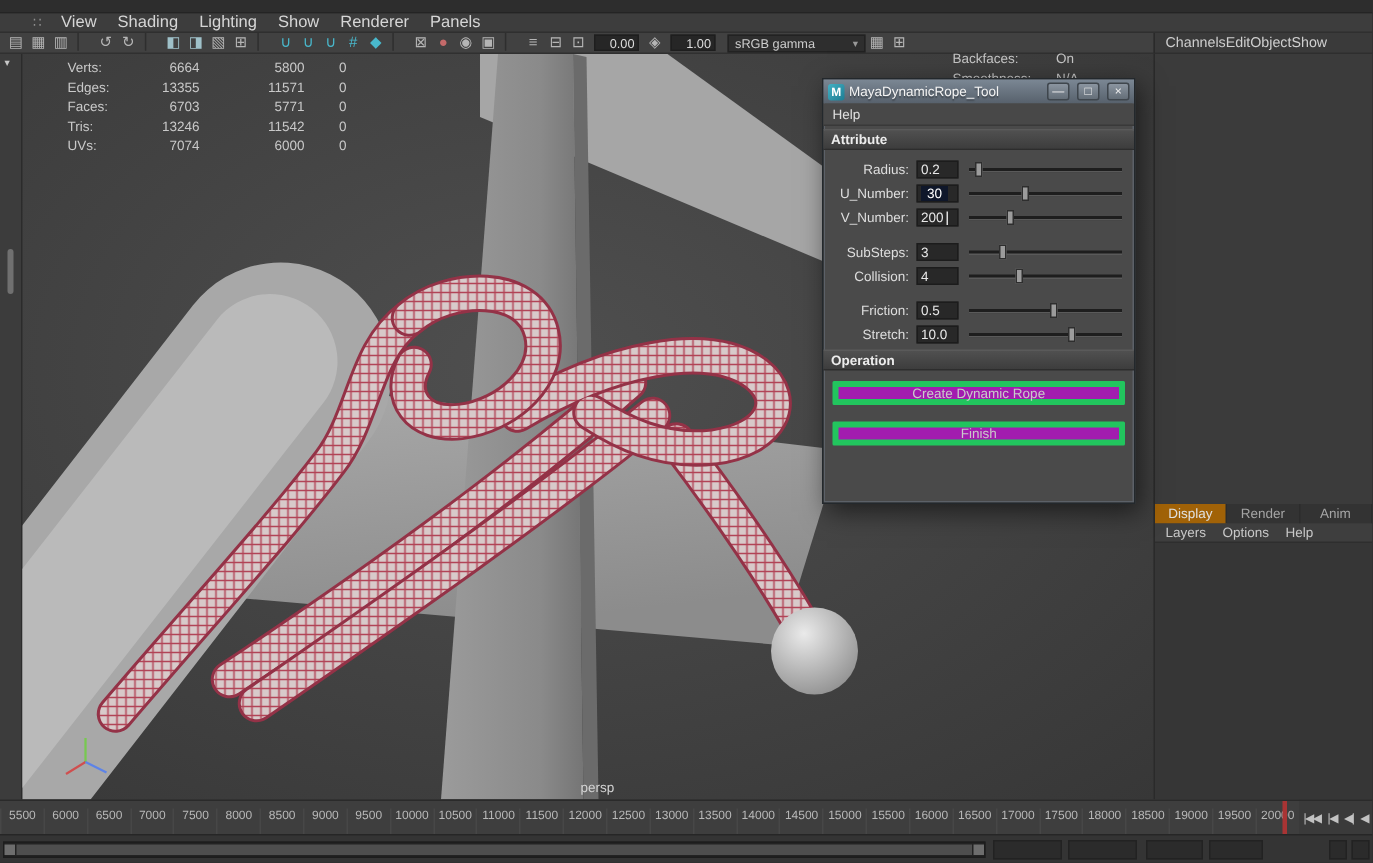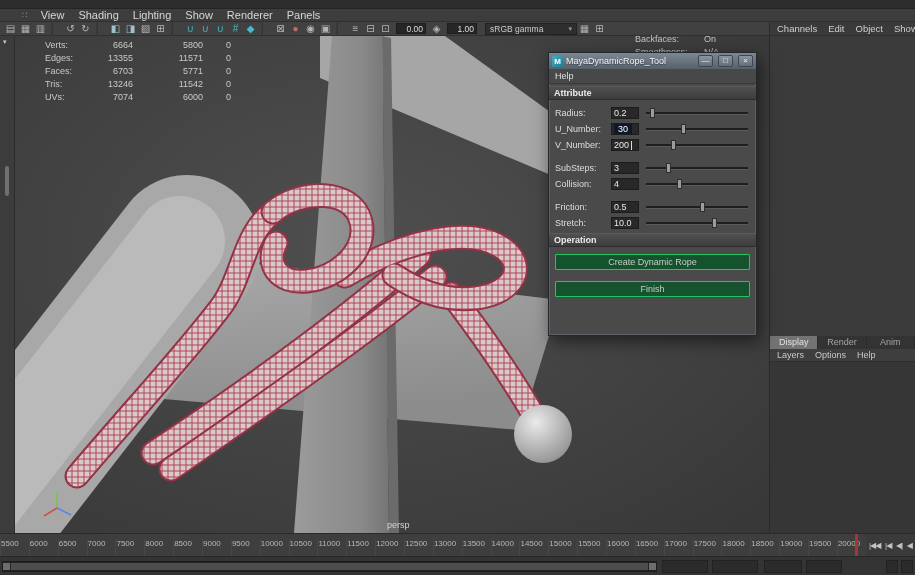--- a/index.html
+++ b/index.html
@@ -39,48 +39,48 @@
 #dialog{left:548px;top:52px;width:209px;height:284px;background:#4a4a4a;border:1px solid #23282c;box-shadow:3px 5px 16px rgba(0,0,0,.55),inset 0 0 0 1px #5c6168;z-index:40}
 .dtitle{height:16px;background:linear-gradient(#7b8794,#57616c);display:flex;align-items:center;padding:0 3px;gap:3px}
 .mico{width:11px;height:11px;background:linear-gradient(135deg,#43b0c4,#1d7d93);border-radius:2px;color:#fff;font-size:8px;font-weight:bold;display:flex;align-items:center;justify-content:center}
 .ttext{flex:1;font-size:9px;color:#f4f4f4;text-shadow:0 1px 1px rgba(0,0,0,.4)}
 .wbtn{width:15px;height:12px;margin-left:2px;background:linear-gradient(#8b95a0,#646e78);border:1px solid #3f464d;border-radius:2px;font-size:8px;color:#f0f0f0;display:flex;align-items:center;justify-content:center;line-height:1}
 .dmenu{height:15px;background:#484848;border-bottom:1px solid #393939;display:flex;align-items:center;padding:0 6px;font-size:9px;color:#e0e0e0}
 .dsection{height:14px;background:linear-gradient(#505050,#3d3d3d);border-top:1px solid #5a5a5a;border-bottom:1px solid #2d2d2d;font-size:9px;font-weight:bold;color:#ececec;padding:1px 5px;margin-top:2px}
 #dlg-fields{margin-top:5px}
 .frow{display:flex;align-items:center;height:16px;margin:0 6px}
 .frow.gap{margin-top:7px}
-.flabel{width:56px;text-align:left;padding-right:5px;font-size:9px;color:#dedede}
+.flabel{width:56px;text-align:right;padding-right:5px;font-size:9px;color:#dedede}
 .finput{width:28px;height:12px;background:#282828;border:1px solid #1c1c1c;display:flex;align-items:center;padding:0 2px;font-size:9px;color:#e8e8e8}
 .fval{font-style:normal}
 .finput.selected .fval{background:#0f172a;color:#fff;padding:0 4px}
 .finput.cursor::after{content:"";width:1px;height:9px;background:#dcdcdc;margin-left:2px}
 .fslider{flex:1;height:12px;margin-left:7px;position:relative}
 .fslider::before{content:"";position:absolute;left:0;right:2px;top:5px;height:2px;background:#1e1e1e;border-bottom:1px solid #5a5a5a}
 .fhandle{position:absolute;top:1px;width:5px;height:10px;background:#9c9c9c;border:1px solid #2e2e2e}
-.dbtn{background:#14532d;border:1px solid #22c55e;color:#cacaca;font-size:9px;height:16px;display:flex;align-items:center;justify-content:center;border-radius:1px}
+.dbtn{background:#a21caf;border:4px solid #22c55e;color:#cacaca;font-size:9px;height:16px;display:flex;align-items:center;justify-content:center;border-radius:1px}
 #btn-create{margin:7px 6px 0}
 .dbtn-row{display:flex;gap:6px;margin:5px 6px 0}
 .dbtn-row .dbtn{flex:1}
 #btn-finish{margin:11px 6px 0}
 
 
-#rp-menu{left:769px;top:22px;width:146px;height:14px;background:#3a3a3a;display:flex;gap:11px;padding:0 7px;align-items:center;font-size:9.5px;color:#cfcfcf;border-bottom:1px solid #2e2e2e;border-left:1px solid #2a2a2a}
+#rp-menu{left:769px;top:22px;width:146px;height:14px;background:#3a3a3a;display:flex;padding:0 7px;align-items:center;font-size:9.5px;color:#cfcfcf;border-bottom:1px solid #2e2e2e;border-left:1px solid #2a2a2a}
 #right-panel{left:769px;top:36px;width:146px;height:497px;background:#3b3b3b;border-left:1px solid #2a2a2a}
 .rp-tabs{position:absolute;top:300px;left:0;right:0;height:13px;display:flex;background:#333;font-size:9px;color:#a5a5a5}
 .rp-tab{flex:1;text-align:center;line-height:13px;border-right:1px solid #2c2c2c}
-.rp-tab.active{background:#737373;color:#e0e0e0}
+.rp-tab.active{background:#a16207;color:#e0e0e0}
 .rp-sub{position:absolute;top:313px;left:0;right:0;height:13px;display:flex;gap:11px;padding:0 7px;font-size:9px;color:#c8c8c8;align-items:center;background:#3e3e3e;border-bottom:1px solid #2e2e2e}
 .rp-audio{position:absolute;top:327px;right:3px;color:#4ab8c8;font-size:8px}
 .rp-lower{position:absolute;top:326px;left:0;right:0;bottom:0;background:#363636}
 
 
 #timeline{left:0;top:533px;width:866px;height:23px;background:#3e3e3e;border-top:1px solid #2a2a2a;overflow:hidden}
 .ticks{display:flex;height:100%;padding-top:5px}
-.tick{flex:1;min-width:0;font-size:8px;color:#b8b8b8;text-align:left;border-left:1px solid #474747;overflow:hidden}
+.tick{flex:1;min-width:0;font-size:8px;color:#b8b8b8;text-align:center;border-left:1px solid #474747;overflow:hidden}
 .playhead{position:absolute;left:855px;top:0;width:3px;height:23px;background:#a83434}
 #playback{left:866px;top:533px;width:49px;height:23px;background:#3a3a3a;border-top:1px solid #2a2a2a;display:flex;align-items:center;justify-content:space-between;padding:0 3px}
 .pbtn{font-size:8px;color:#c2c2c2;letter-spacing:-1px}
 
 
 #bottom{left:0;top:556px;width:915px;height:19px;background:#343434;border-top:1px solid #262626}
 .rangebar{position:absolute;left:2px;top:4px;width:655px;height:11px;background:#232323;border:1px solid #1d1d1d}
 .rangebar .inner{position:absolute;left:8px;right:8px;top:1px;bottom:1px;background:#4e4e4e}
 .rh{position:absolute;top:1px;bottom:1px;width:7px;background:#6d6d6d}
 .rh.l{left:0}.rh.r{right:0}

